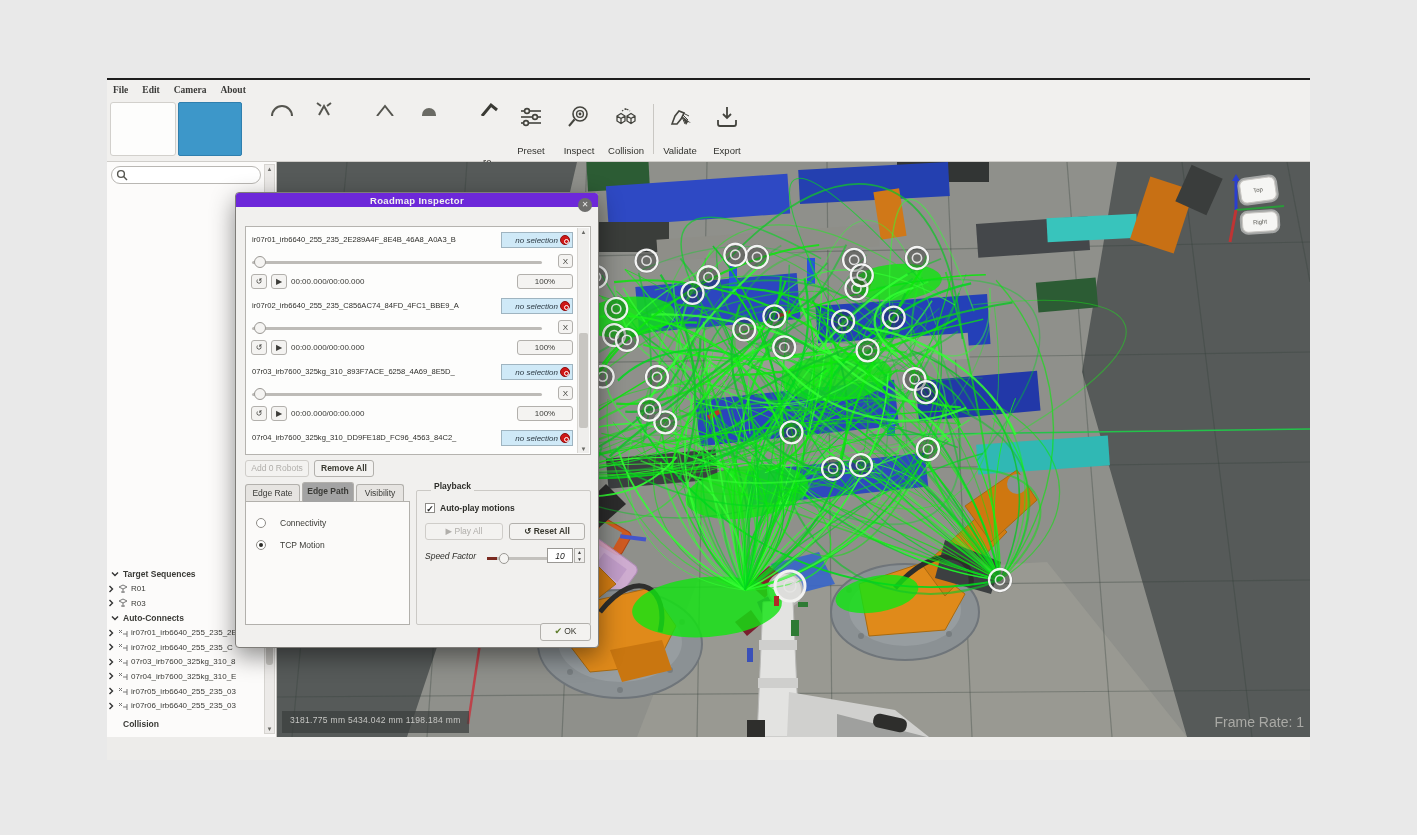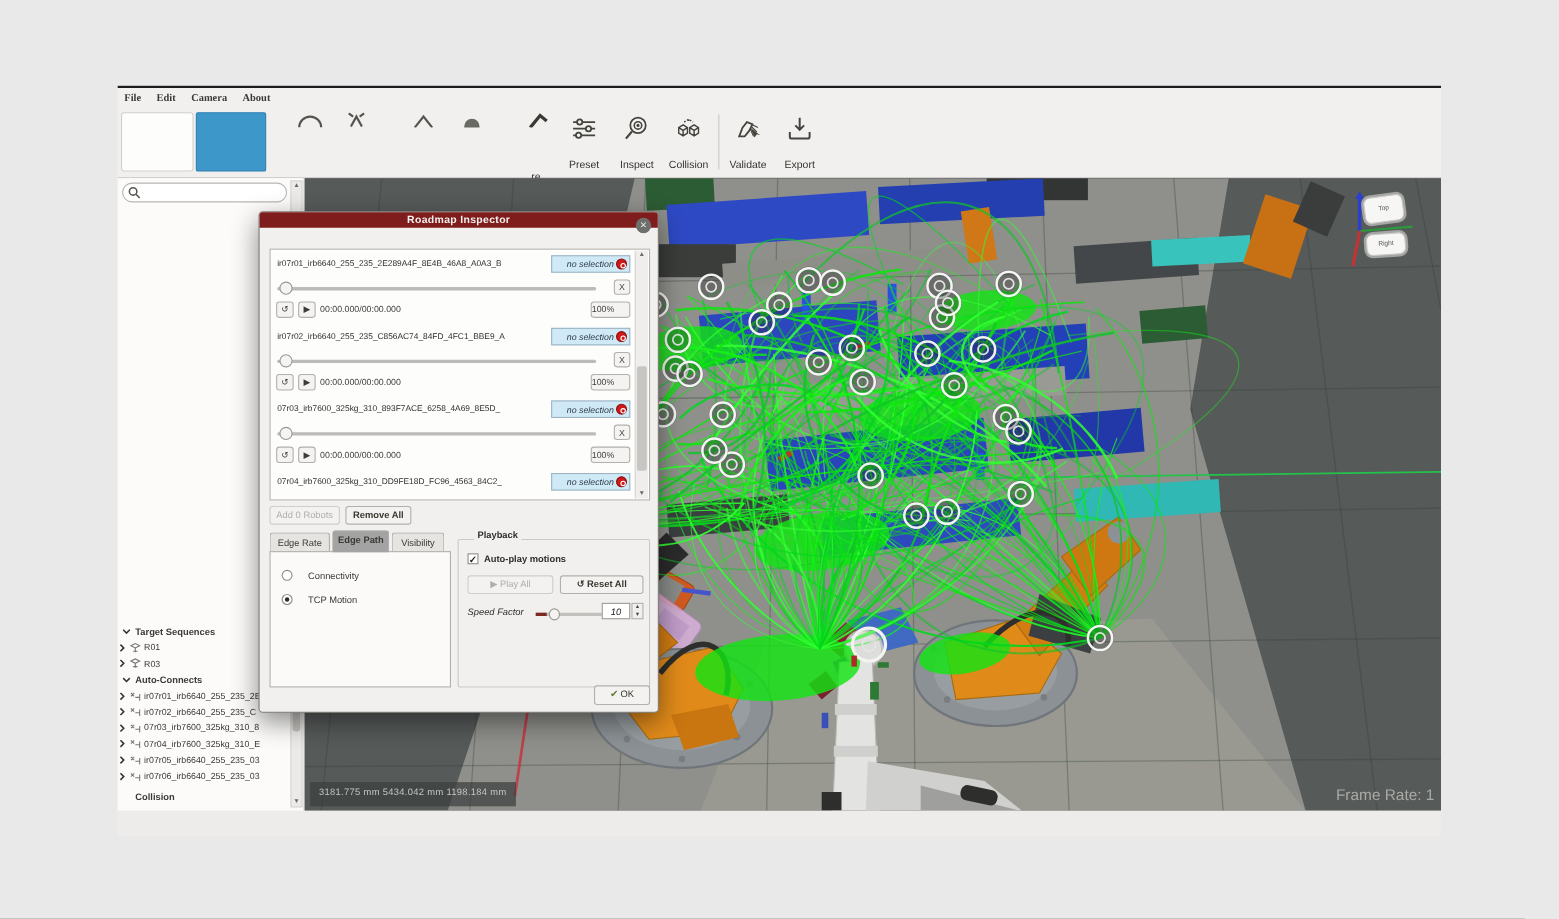--- a/index.html
+++ b/index.html
@@ -45,21 +45,21 @@
   #gizmo { position:absolute; right:20px; top:10px; width:64px; height:74px; }
   .gizmo-btn { position:absolute; background:#f6f6f4; border:1px solid #c9c7c3; border-radius:6px; box-shadow:0 0 0 2px rgba(230,230,228,.55); font-size:6px; color:#55554f; display:flex; align-items:center; justify-content:center; }
   #gizmo-top { left:14px; top:6px; width:36px; height:24px; transform:rotate(-8deg); }
   #gizmo-right { left:16px; top:40px; width:36px; height:20px; transform:rotate(-4deg); }
 
   
   #footer { position:absolute; left:0; top:657px; width:100%; height:23px; background:#edecea; }
 
   
   #dialog { position:absolute; left:128px; top:112px; width:364px; height:456px; background:#f1f0ee; border:1px solid #7e7c78; border-radius:4px; box-shadow:0 8px 24px rgba(0,0,0,.45); }
-  #dialog-title { position:absolute; left:0; top:0; width:100%; height:14px; background:#7f1d1d; border-radius:3px 3px 0 0; display:flex; align-items:center; justify-content:center; color:#f2f2f0; font-size:9.5px; font-weight:bold; letter-spacing:.3px; }
+  #dialog-title { position:absolute; left:0; top:0; width:100%; height:14px; background:#6d28d9; border-radius:3px 3px 0 0; display:flex; align-items:center; justify-content:center; color:#f2f2f0; font-size:9.5px; font-weight:bold; letter-spacing:.3px; }
   #dialog-close { position:absolute; right:6px; top:5px; width:14px; height:14px; border-radius:50%; background:#6e6e6c; color:#e8e8e6; font-size:8px; line-height:14px; text-align:center; }
 
   #robot-list { position:absolute; left:9px; top:33px; width:346px; height:229px; background:#fdfdfc; border:1px solid #b5b3af; overflow:hidden; }
   #robot-list-inner { position:absolute; left:5px; top:5px; width:322px; }
   .rl-scroll { position:absolute; right:1px; top:1px; width:12px; height:225px; background:#efeeec; border-left:1px solid #d8d6d2; }
   .rl-scroll .thumb { position:absolute; left:1px; top:105px; width:9px; height:95px; background:#c8c6c2; border-radius:2px; }
   .rl-scroll .arr { position:absolute; left:0; width:11px; font-size:6px; color:#6a6a66; text-align:center; }
 
   .robot-row { position:relative; height:66px; }
   .rr-name { position:absolute; left:1px; top:3px; font-size:7.6px; color:#2e2e2a; white-space:nowrap; }
@@ -67,21 +67,21 @@
   .rr-sel span { font-size:8px; font-style:italic; color:#2c3a44; }
   .rr-rec { width:10px; height:10px; border-radius:50%; background:#cf1818; border:1px solid #8e0f0f; position:relative; flex:0 0 auto; }
   .rr-rec::after { content:""; position:absolute; left:2.5px; top:2.5px; width:3px; height:3px; border:1px solid #fff; border-radius:50%; }
   .rr-slider { position:absolute; left:1px; top:24px; width:290px; height:12px; }
   .rr-track { position:absolute; left:0; top:5px; width:100%; height:3px; background:#bdbbb7; border-radius:2px; }
   .rr-handle { position:absolute; left:2px; top:0; width:12px; height:12px; border-radius:50%; background:#f5f4f2; border:1px solid #9a9894; }
   .rr-x { position:absolute; right:0; top:22px; width:15px; height:14px; background:#f4f3f1; border:1px solid #b2b0ac; border-radius:3px; font-size:8px; color:#44443f; text-align:center; line-height:13px; }
   .rr-ctrl { position:absolute; left:0; top:42px; width:100%; height:16px; }
   .rr-btn { position:absolute; top:0; width:16px; height:15px; background:#f4f3f1; border:1px solid #b2b0ac; border-radius:3px; font-size:8px; color:#3c3c38; text-align:center; line-height:14px; }
   .rr-time { position:absolute; left:40px; top:3px; font-size:8px; color:#3a3a36; }
-  .rr-pct { position:absolute; right:0; top:0; width:36px; height:15px; background:#f4f3f1; border:1px solid #b2b0ac; border-radius:3px; font-size:8px; color:#3c3c38; line-height:14px; }
+  .rr-pct { position:absolute; right:0; top:0; width:56px; height:15px; background:#f4f3f1; border:1px solid #b2b0ac; border-radius:3px; font-size:8px; color:#3c3c38; text-align:center; line-height:14px; }
 
   .dlg-btn { position:absolute; height:17px; background:#f3f2f0; border:1px solid #b2b0ac; border-radius:3px; font-size:8.5px; color:#38382f; text-align:center; line-height:15px; }
   .dlg-btn.disabled { color:#b0aeaa; border-color:#cfcdc9; }
   #btn-add { left:9px; top:267px; width:64px; }
   #btn-remove { left:78px; top:267px; width:60px; font-weight:bold; }
 
   .tab { position:absolute; top:291px; height:18px; background:#e6e4e1; border:1px solid #b2b0ac; border-bottom:none; border-radius:3px 3px 0 0; font-size:8.5px; color:#3a3a36; text-align:center; line-height:17px; }
   #tab-0 { left:9px; width:55px; }
   #tab-1 { left:66px; width:52px; background:#a3a3a3; height:20px; top:289px; z-index:3; font-weight:bold; }
   #tab-2 { left:120px; width:48px; }

